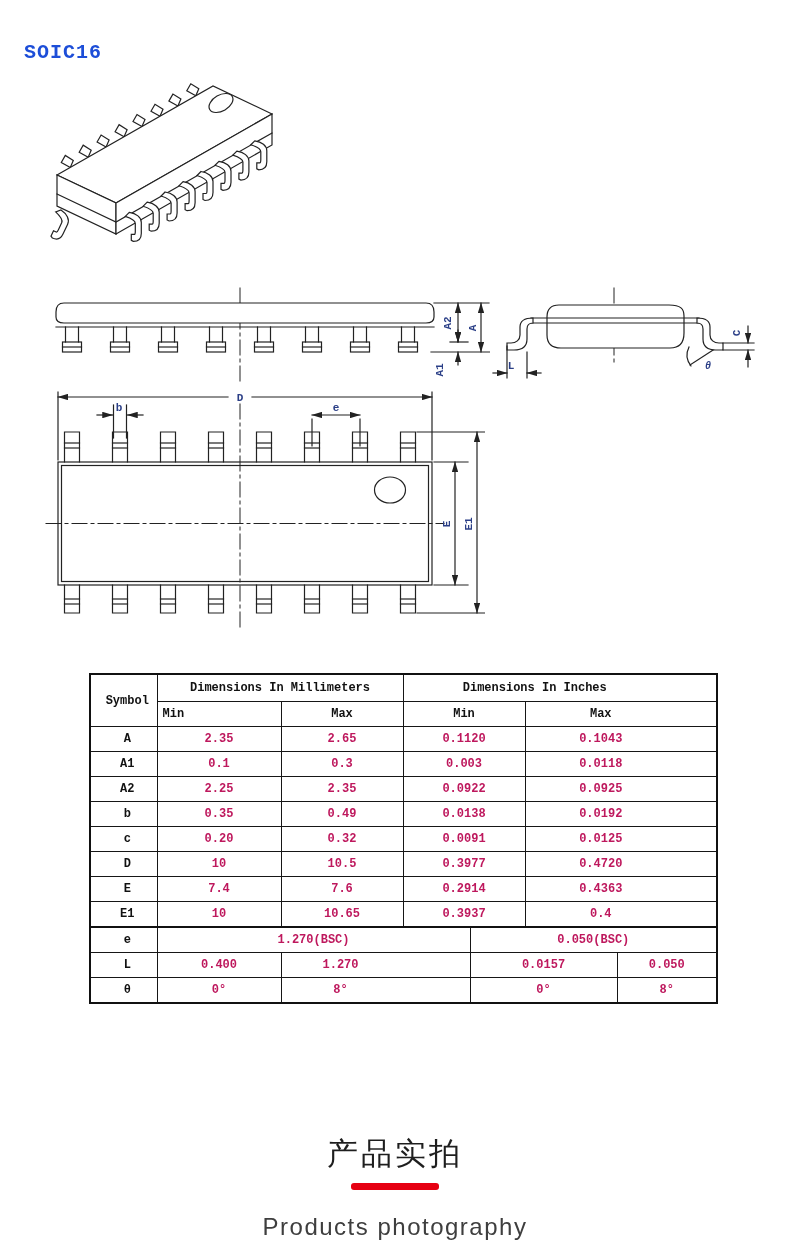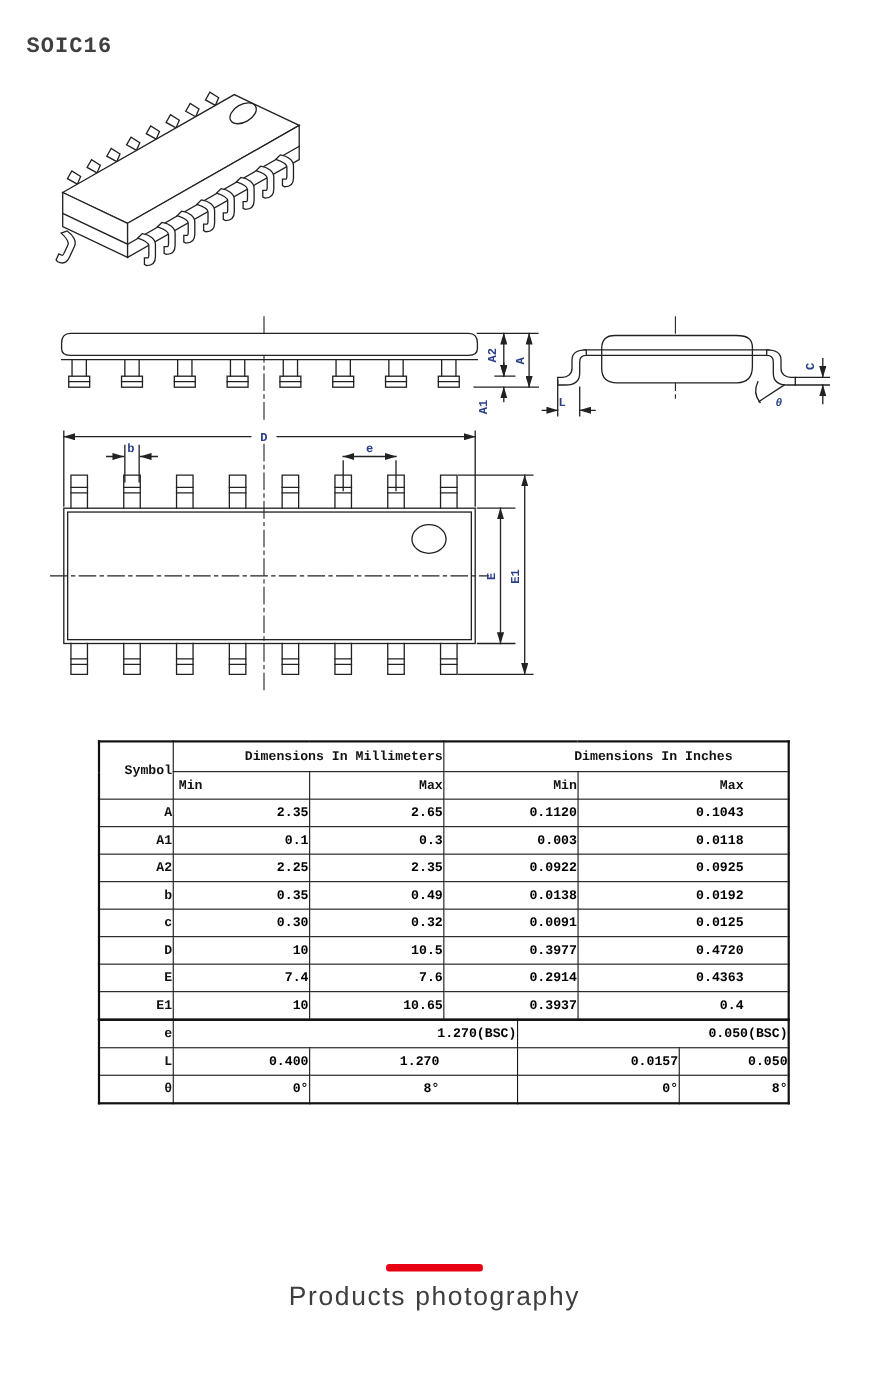--- a/index.html
+++ b/index.html
@@ -4,22 +4,22 @@
 <style>
   html,body { margin:0; padding:0; }
   body {
     width:790px; height:1250px; position:relative; background:#ffffff;
     font-family:"Liberation Sans", sans-serif; overflow:hidden;
   }
   .abs { position:absolute; }
 
   
   #page-title {
-    left:24px; top:31px; font:bold 20px "Liberation Mono", monospace;
-    color:#404040; letter-spacing:1px;
+    left:24px; top:41px; font:bold 20px "Liberation Mono", monospace;
+    color:#1d4ed8; letter-spacing:1px;
   }
 
   
   svg line, svg path, svg rect, svg ellipse {
     stroke:#222; stroke-width:1.2; fill:none; stroke-linecap:square;
   }
   .fill { fill:#fff; }
   .mk   { fill:#222; stroke:none; }
   .cl   { stroke:#222; stroke-width:1; stroke-dasharray:15 4 3 4; }
   svg text {
@@ -28,47 +28,47 @@
   }
   svg text.it { font-style:italic; font-size:10px; }
 
   
   #table-wrap { left:89px; top:673px; width:631px; }
   table.dims {
     border-collapse:collapse; table-layout:fixed; width:627px;
     font:bold 12px "Liberation Mono", monospace; color:#111;
   }
   table.dims th, table.dims td {
-    border:1.6px solid #161616; padding:0; text-align:right;
+    border:1.6px solid #161616; padding:0; text-align:center;
     vertical-align:middle; overflow:hidden; white-space:nowrap;
   }
   table.dims { border:2px solid #111; }
   th.gh { height:26px; }
   th.sh { height:24px; }
   table.dims td { height:24px; }
   .sym  { text-align:left; padding-left:7px !important; }
-  .val  { color:#000000; }
+  .val  { color:#be185d; }
   th.minleft { text-align:left !important; padding-left:5px !important; }
   .padR40 { padding-right:40px !important; }
   .padR50 { padding-right:50px !important; }
   .padR70 { padding-right:70px !important;margin-top:16px; }
   table.lower { margin-top:-1.6px; }
 
   
   #footer { left:0; top:1136px; width:790px; text-align:center; }
   #footer-cn {
     font-family:"DejaVu Sans", sans-serif; font-size:31px; font-weight:400;
     color:#1e1e1e; letter-spacing:3px; line-height:34px;
   }
   #footer-bar {
     width:88px; height:7px; border-radius:3px; background:#e60012;
     margin:13px auto 0 auto;
   }
   #footer-en {
-    margin-top:9px; font-family:"Liberation Sans", sans-serif;
+    margin-top:23px; font-family:"Liberation Sans", sans-serif;
     font-size:24px; font-weight:400; color:#3e3e3e; letter-spacing:1.5px;
   }
 </style>
 </head>
 <body>
 
 <div id="page-title" class="abs">SOIC16</div>
 
 <svg class="abs" style="left:25px;top:62px" width="300" height="210" viewBox="0 0 300 210">
   <defs>
@@ -287,21 +287,21 @@
       </tr>
       <tr>
         <td class="sym">b</td>
           <td class="val">0.35</td>
           <td class="val">0.49</td>
           <td class="val">0.0138</td>
           <td class="val padR40">0.0192</td>
       </tr>
       <tr>
         <td class="sym">c</td>
-          <td class="val">0.30</td>
+          <td class="val">0.20</td>
           <td class="val">0.32</td>
           <td class="val">0.0091</td>
           <td class="val padR40">0.0125</td>
       </tr>
       <tr>
         <td class="sym">D</td>
           <td class="val">10</td>
           <td class="val">10.5</td>
           <td class="val">0.3977</td>
           <td class="val padR40">0.4720</td>
@@ -348,15 +348,16 @@
           <td class="val">0°</td>
           <td class="val padR70">8°</td>
           <td class="val">0°</td>
           <td class="val">8°</td>
       </tr>
     </tbody>
   </table>
 </div>
 
 <div id="footer" class="abs">
+  <div id="footer-cn">产品实拍</div>
   <div id="footer-bar"></div>
   <div id="footer-en">Products photography</div>
 </div>
 
 </body></html>

